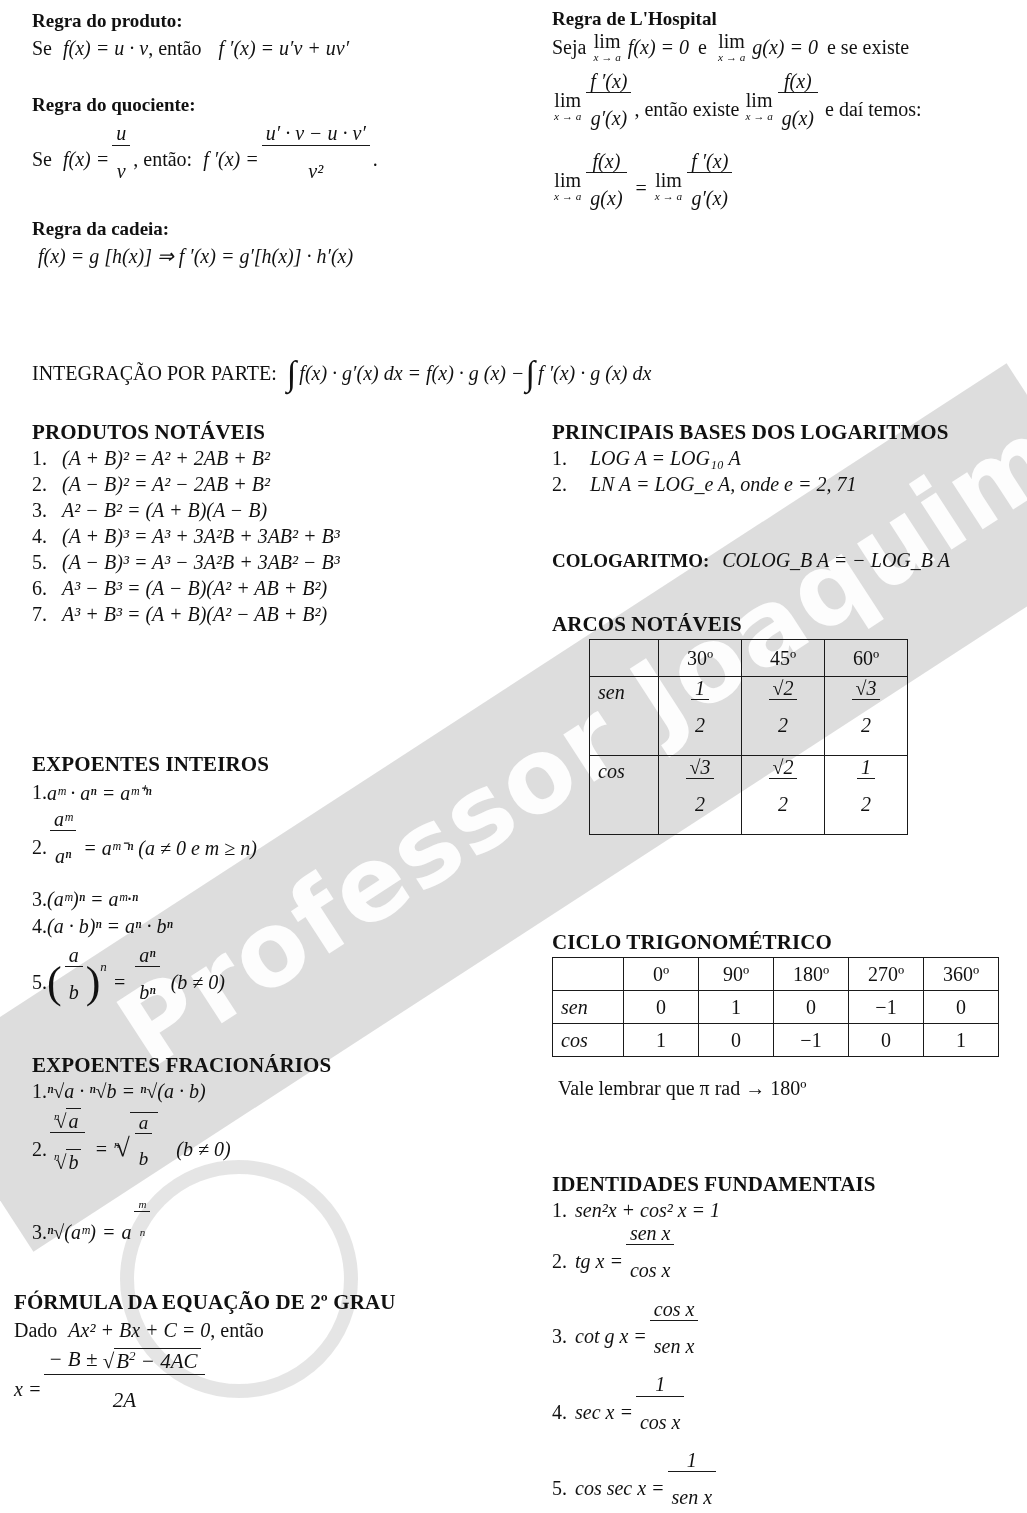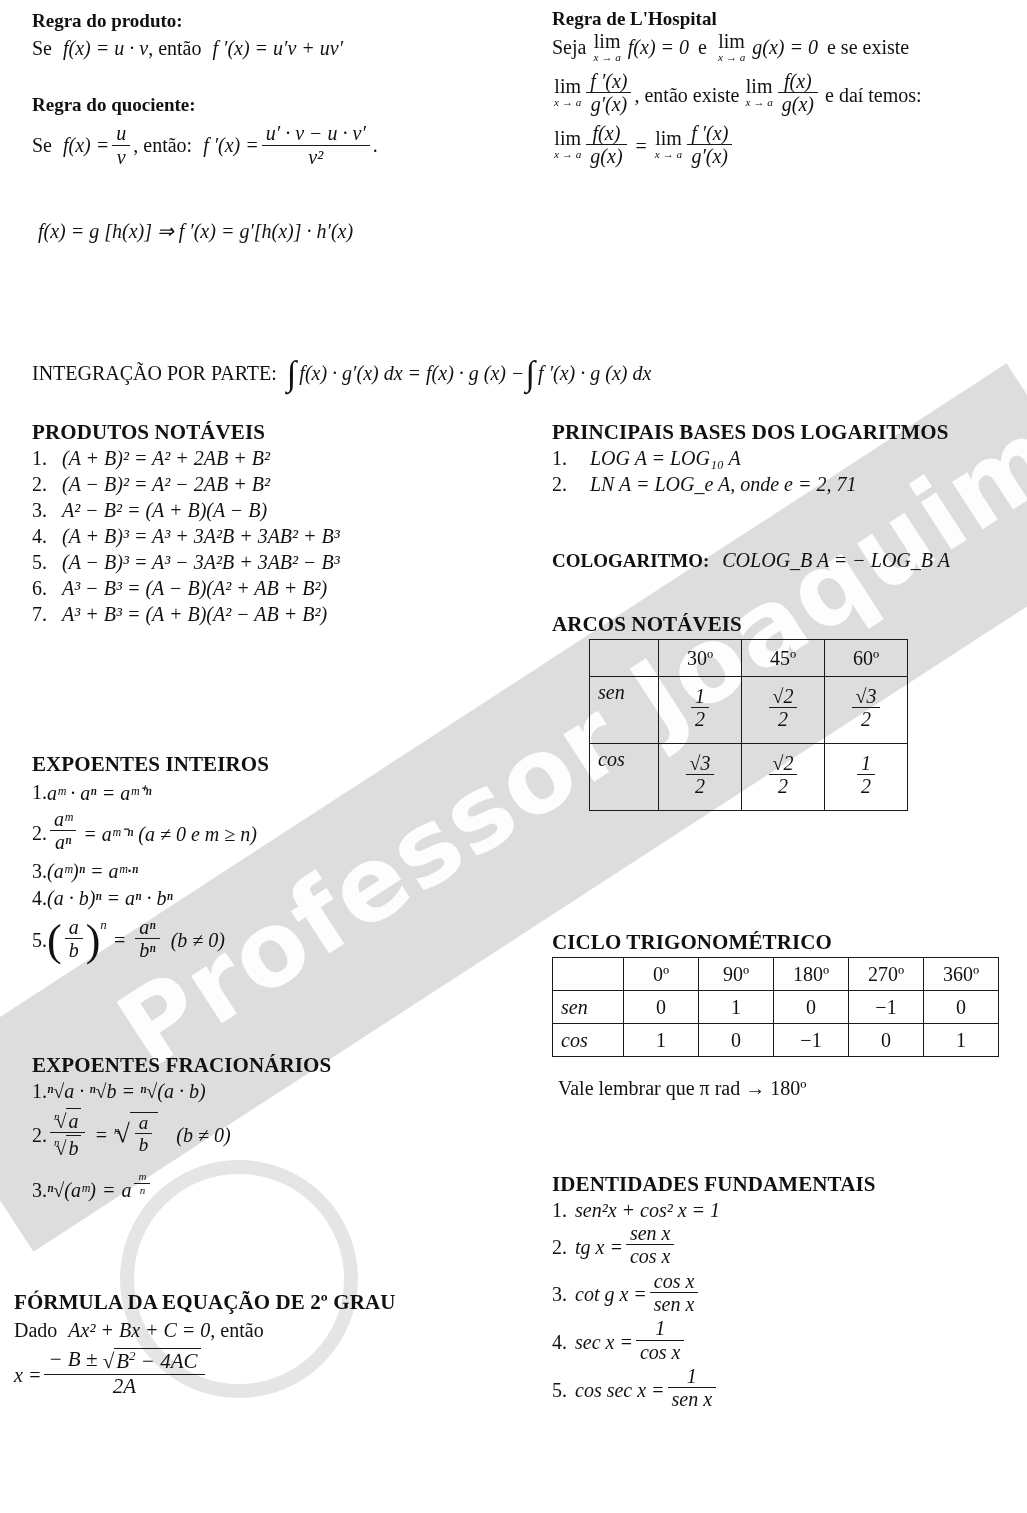--- a/index.html
+++ b/index.html
@@ -100,21 +100,21 @@
   
   .frac {
     display: inline-block;
     vertical-align: middle;
     text-align: center;
     margin: 0 3px;
     position: relative;
     top: -0.12em;
   }
   .frac > .num { display: block; padding: 0 4px; line-height: 1.12; }
-  .frac > .den { display: block; padding: 0 4px; line-height: 1.12;
+  .frac > .den { display: block; padding: 14px 4px; line-height: 1.12;
                  border-top: 1.4px solid #1a1a1a; }
 
   
   .lim {
     display: inline-block;
     text-align: center;
     vertical-align: middle;
     margin: 0 2px;
     position: relative;
     top: -0.1em;
@@ -188,34 +188,35 @@
 
 <div id="page">
 
   <div class="col-left">
 
     <div class="block" style="top:10px; left:0;">
       <div class="sub">Regra do produto:</div>
       <div class="line">
         <span class="txt">Se</span>
         <span class="m" style="margin-left:6px;">f(x) = u · v</span><span class="txt">, então</span>
-        <span class="m" style="margin-left:6px;">f ′(x) = u′v + uv′</span>
+        <span class="m" style="margin-left:12px;">f ′(x) = u′v + uv′</span>
       </div>
     </div>
 
     <div class="block" style="top:94px; left:0;">
       <div class="sub">Regra do quociente:</div>
       <div class="line" style="margin-top:8px;">
         <span class="txt">Se</span>
         <span class="m" style="margin-left:6px;font-style:italic;">f(x) =</span><span class="frac m"><span class="num">u</span><span class="den">v</span></span><span class="txt">, então:</span>
         <span class="m" style="margin-left:6px;">f ′(x) =</span><span class="frac m"><span class="num">u′ · v − u · v′</span><span class="den">v²</span></span><span class="txt">.</span>
       </div>
     </div>
 
     <div class="block" style="top:218px; left:0;">
+      <div class="sub">Regra da cadeia:</div>
       <div class="line m" style="margin-left:6px;">f(x) = g [h(x)] ⇒ f ′(x) = g′[h(x)] · h′(x)</div>
     </div>
 
     <div class="block" style="top:420px; left:0; width:470px;">
       <h3 class="sec">PRODUTOS NOTÁVEIS</h3>
       <ul class="nlist">
         <li>
             <span class="num-lbl">1.</span>
             <span class="eq m">(A + B)² = A² + 2AB + B²</span>
           </li>

